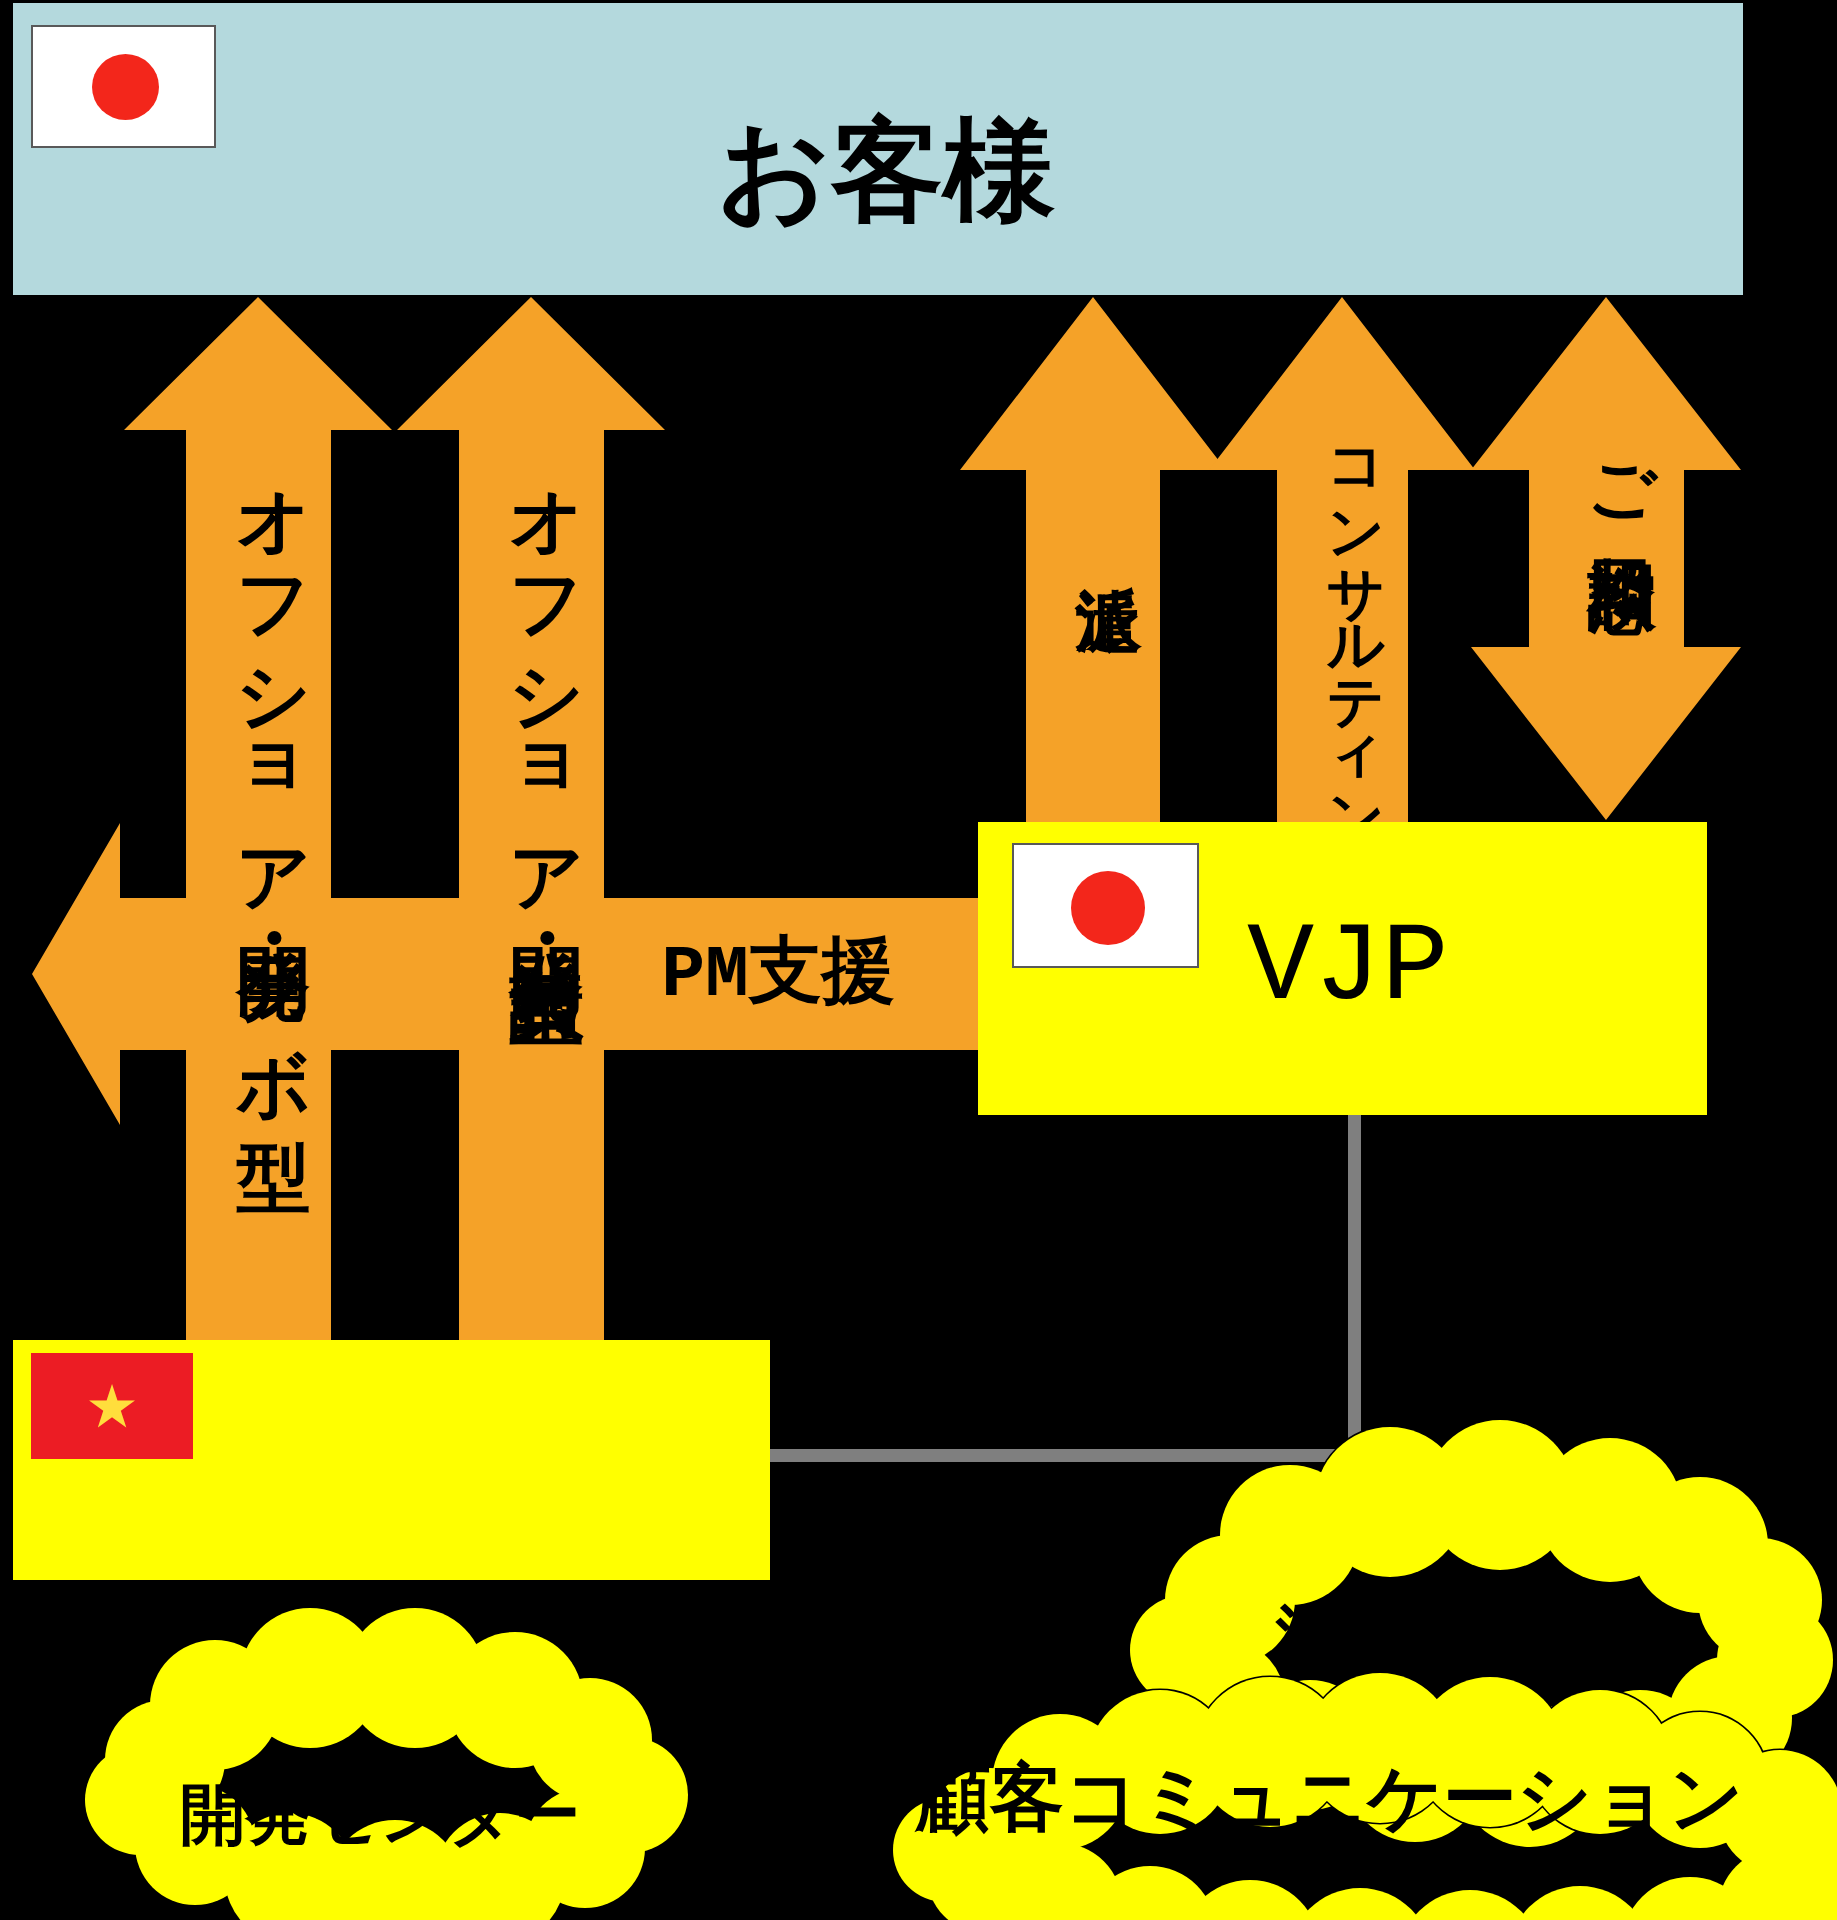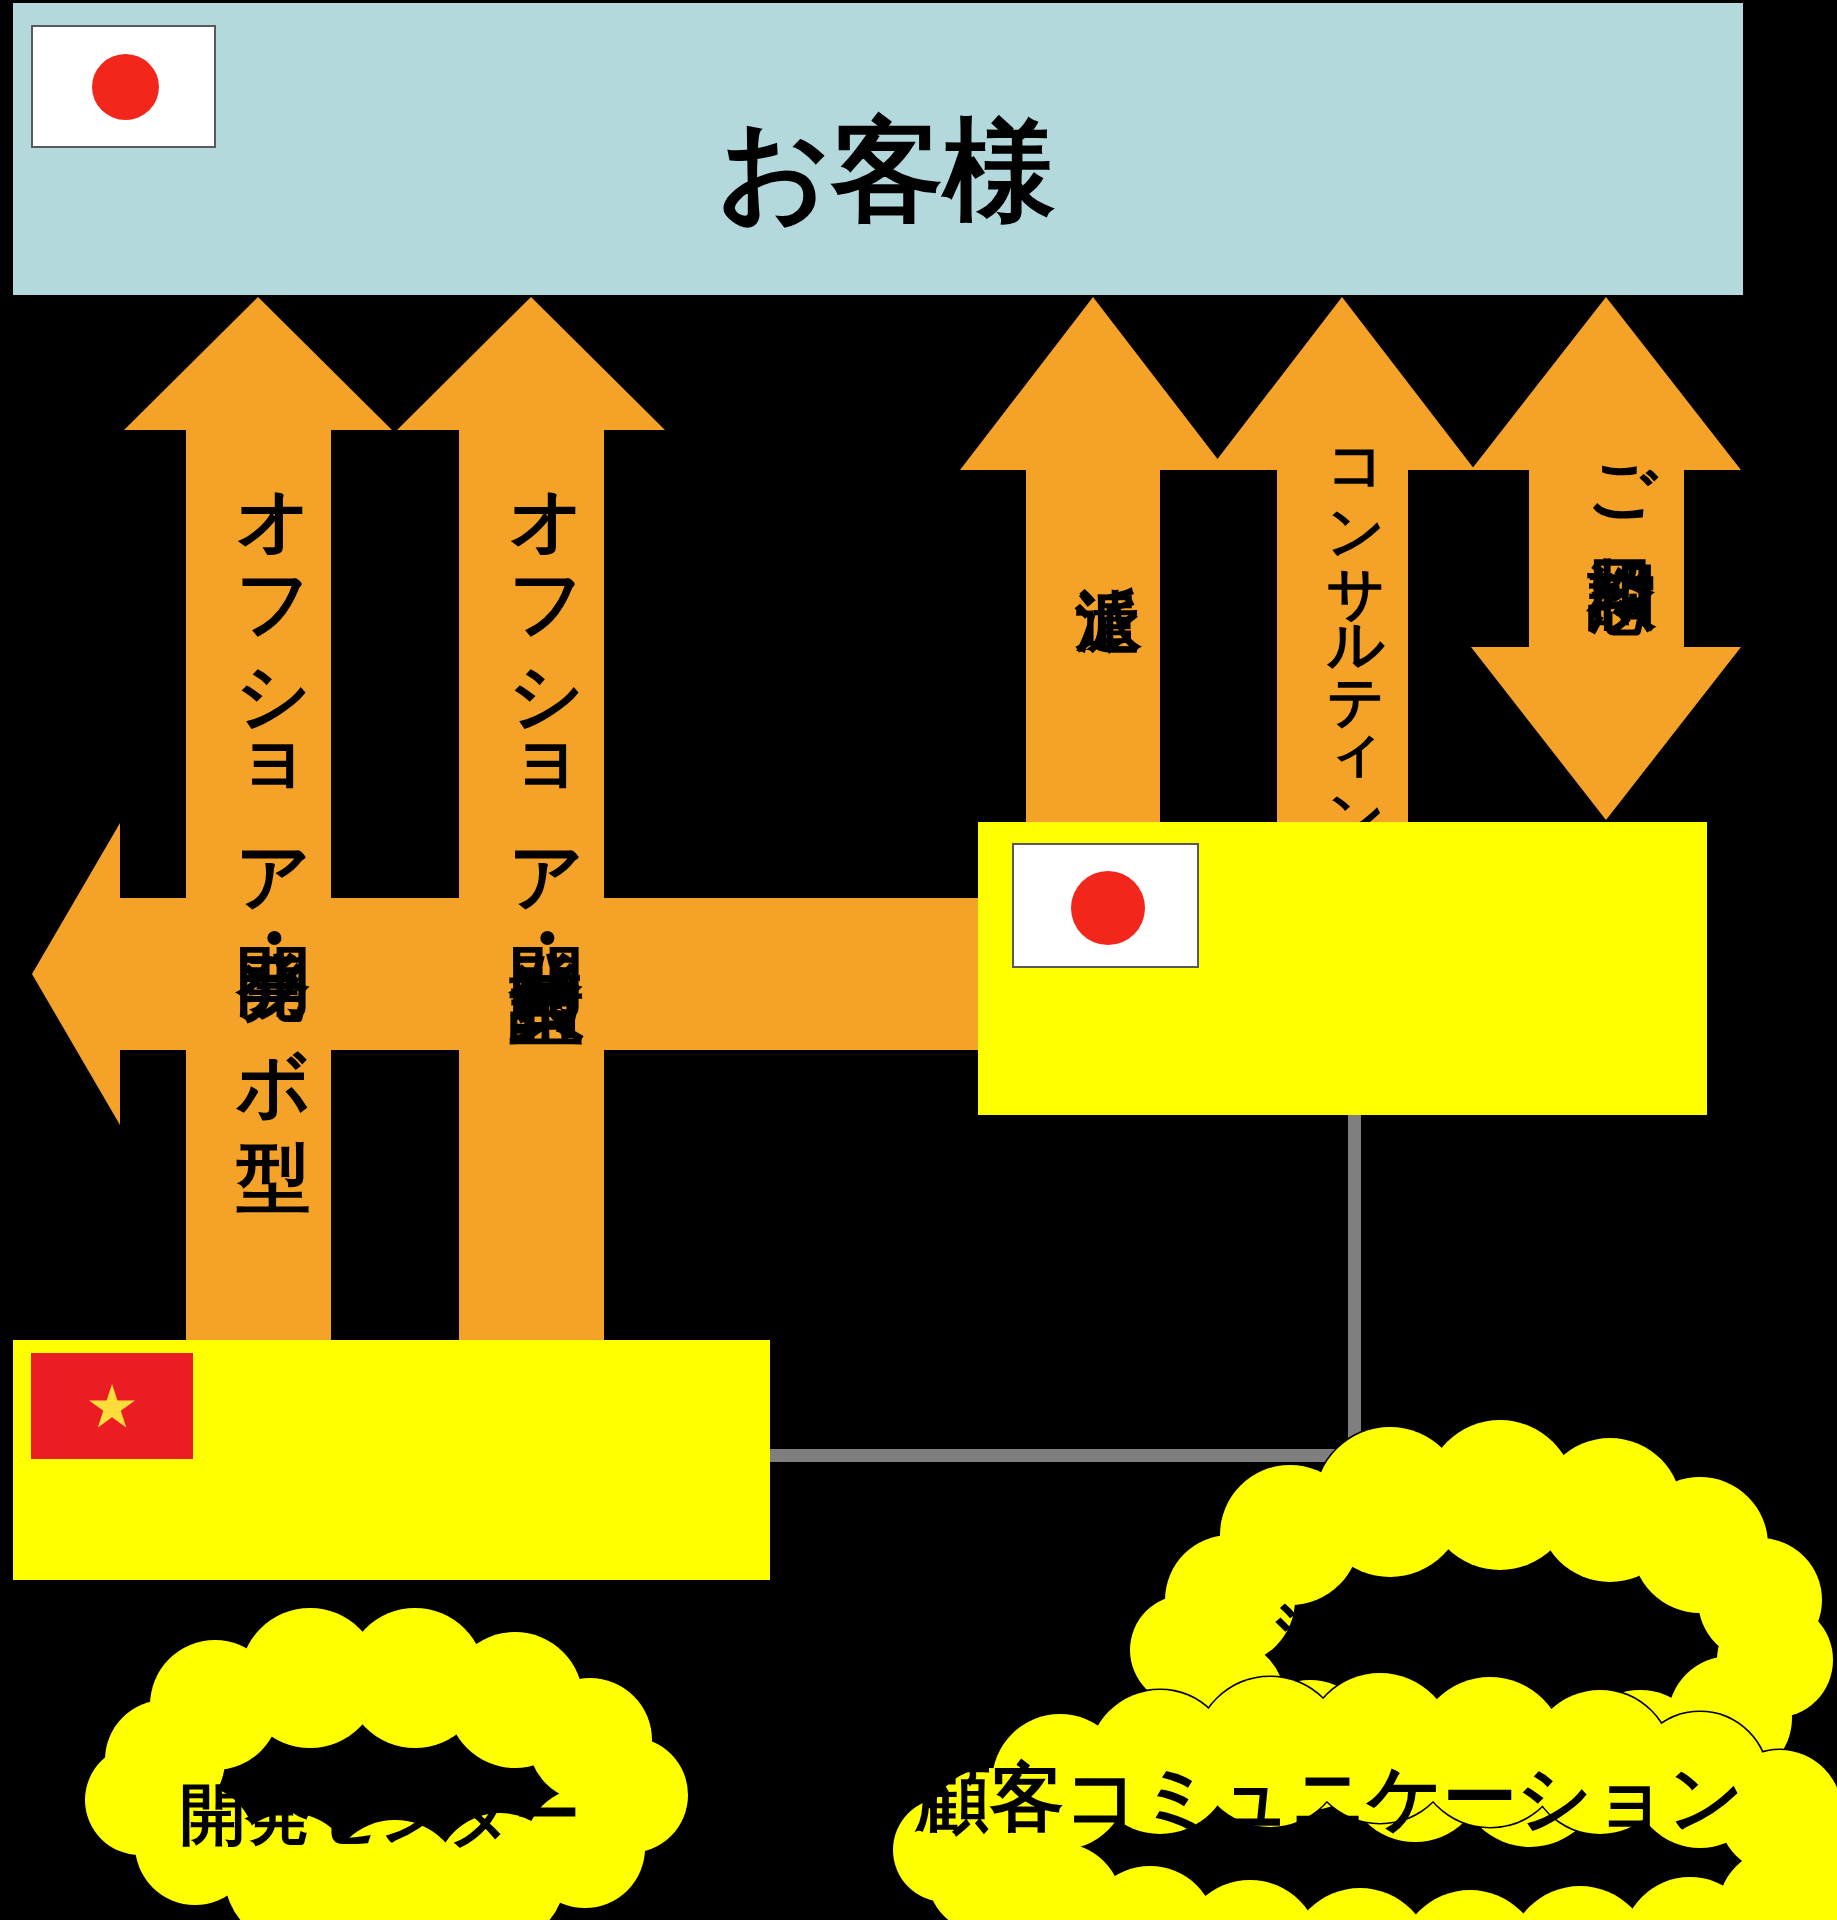--- a/index.html
+++ b/index.html
@@ -126,25 +126,27 @@
       <use href="#cloud3s" stroke="#000" stroke-width="3" fill="#ffff00"></use>
       <use href="#cloud3s" fill="#ffff00"></use>
     </g>
   </svg>
 
   <div id="lbl-offshore-lab" class="vtext">オフショア開発・ラボ型</div>
   <div id="lbl-offshore-contract" class="vtext">オフショア開発・請負型</div>
   <div id="lbl-dispatch" class="vtext">派遣</div>
   <div id="lbl-consulting" class="vtext">コンサルティング</div>
   <div id="lbl-consultation" class="vtext">ご相談窓口</div>
+  <div id="lbl-pm" class="abs">PM支援</div>
 
   <div id="vjp-box" class="abs"></div>
   <div class="flag japan abs" style="left:1012px;top:843px;width:187px;height:125px;">
     <div class="sun" style="left:57px;top:26px;width:74px;height:74px;"></div>
   </div>
+  <div id="vjp-label" class="abs">VJP</div>
 
   <div id="vsii-box" class="abs"></div>
   <div class="flag vietnam abs" style="left:31px;top:1353px;width:162px;height:106px;">
     <span class="star">★</span>
   </div>
 
   <div id="lbl-devcenter" class="cloud-label">開発センター</div>
   <div id="lbl-dispcenter" class="cloud-label">派遣センター</div>
   <div id="lbl-comm" class="cloud-label">顧客コミュニケーション</div>
 

